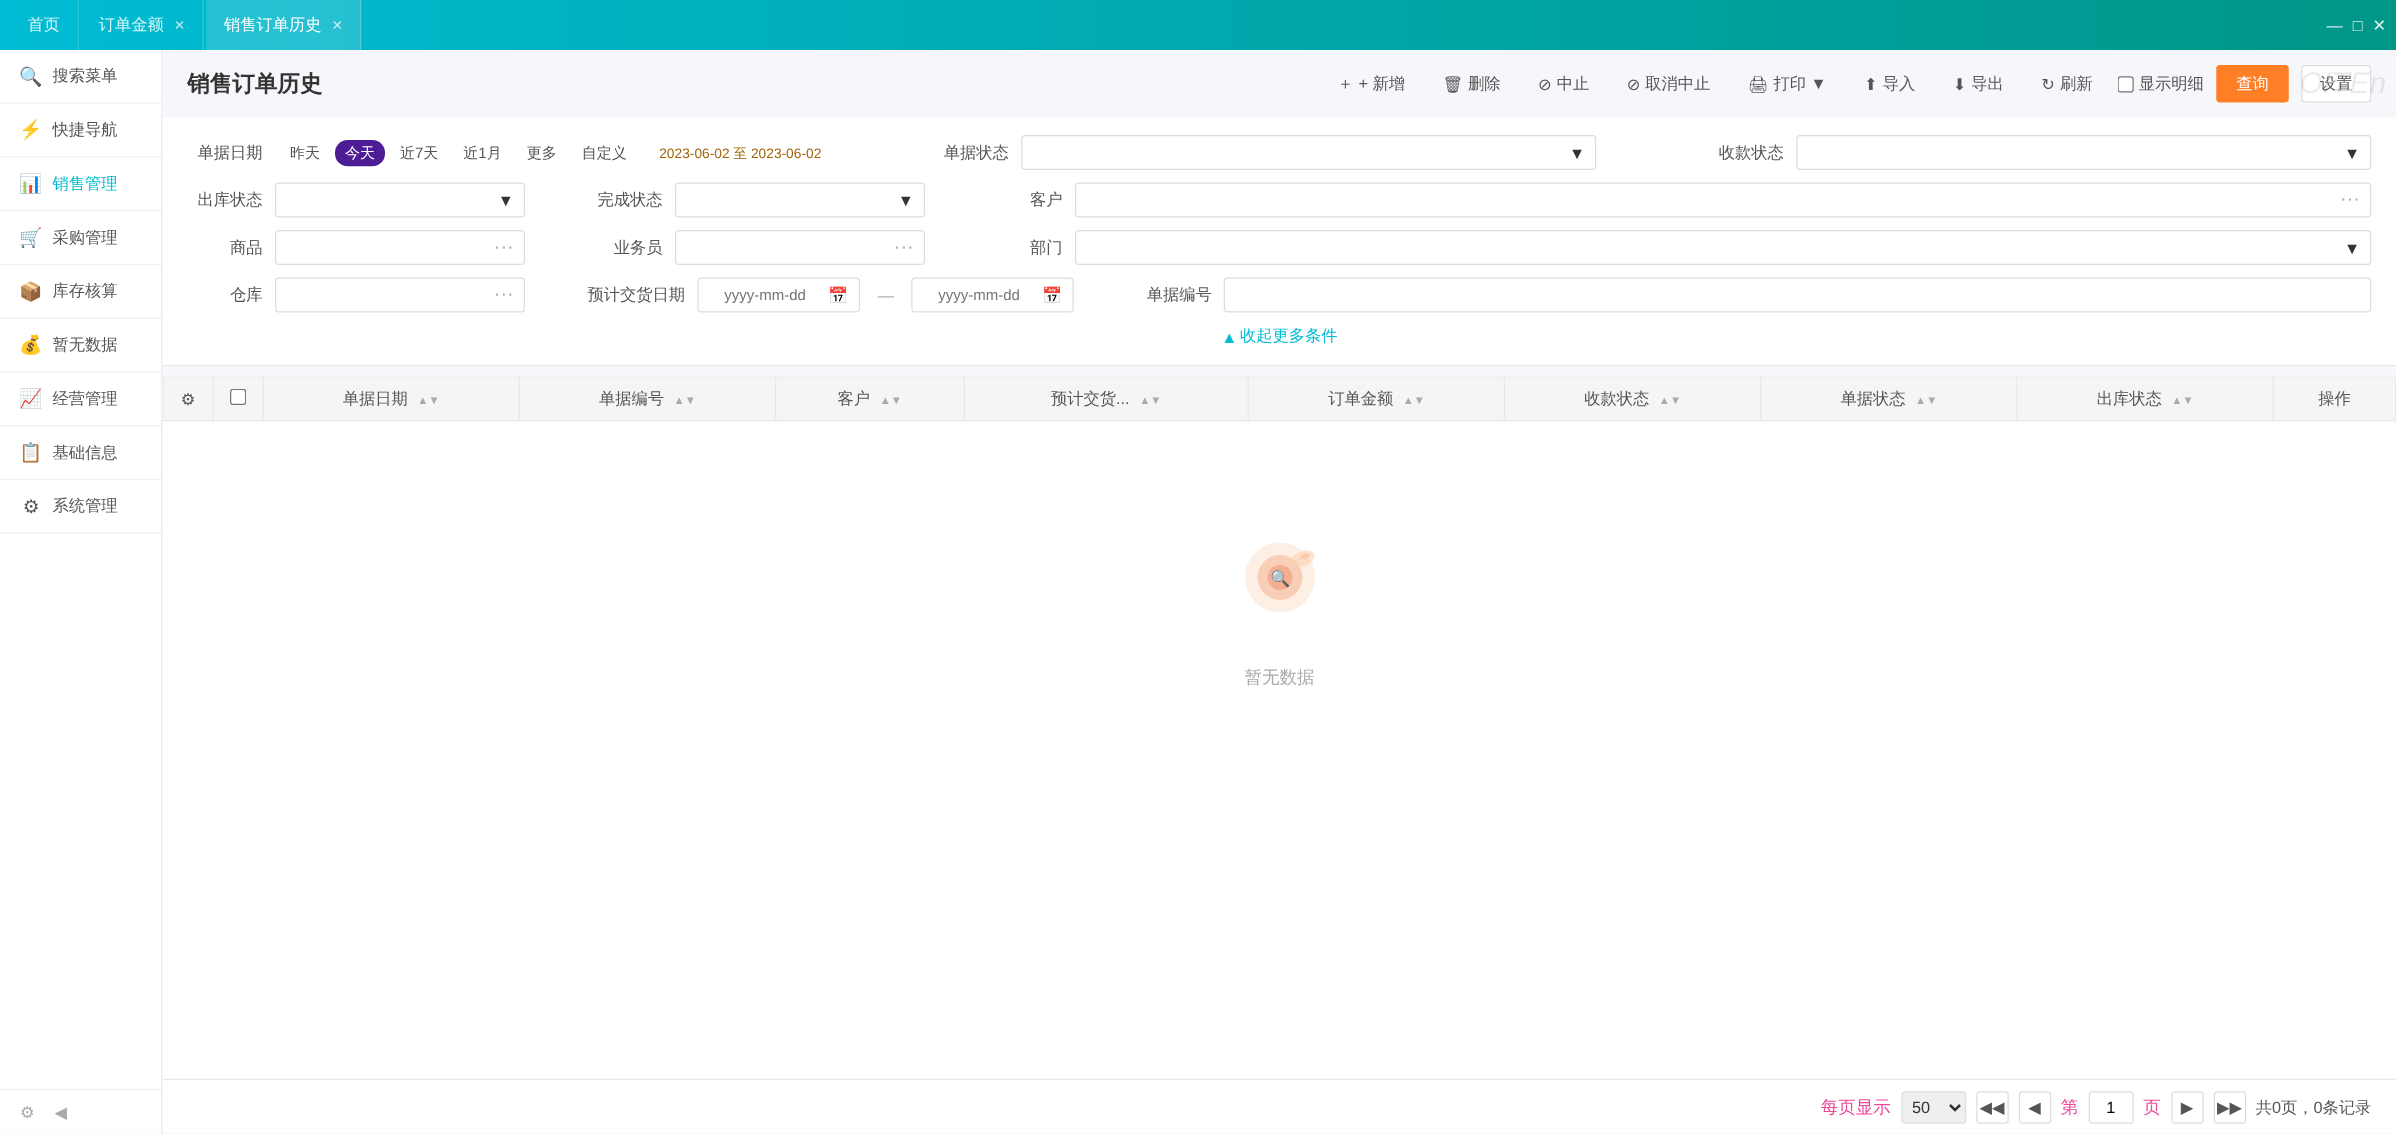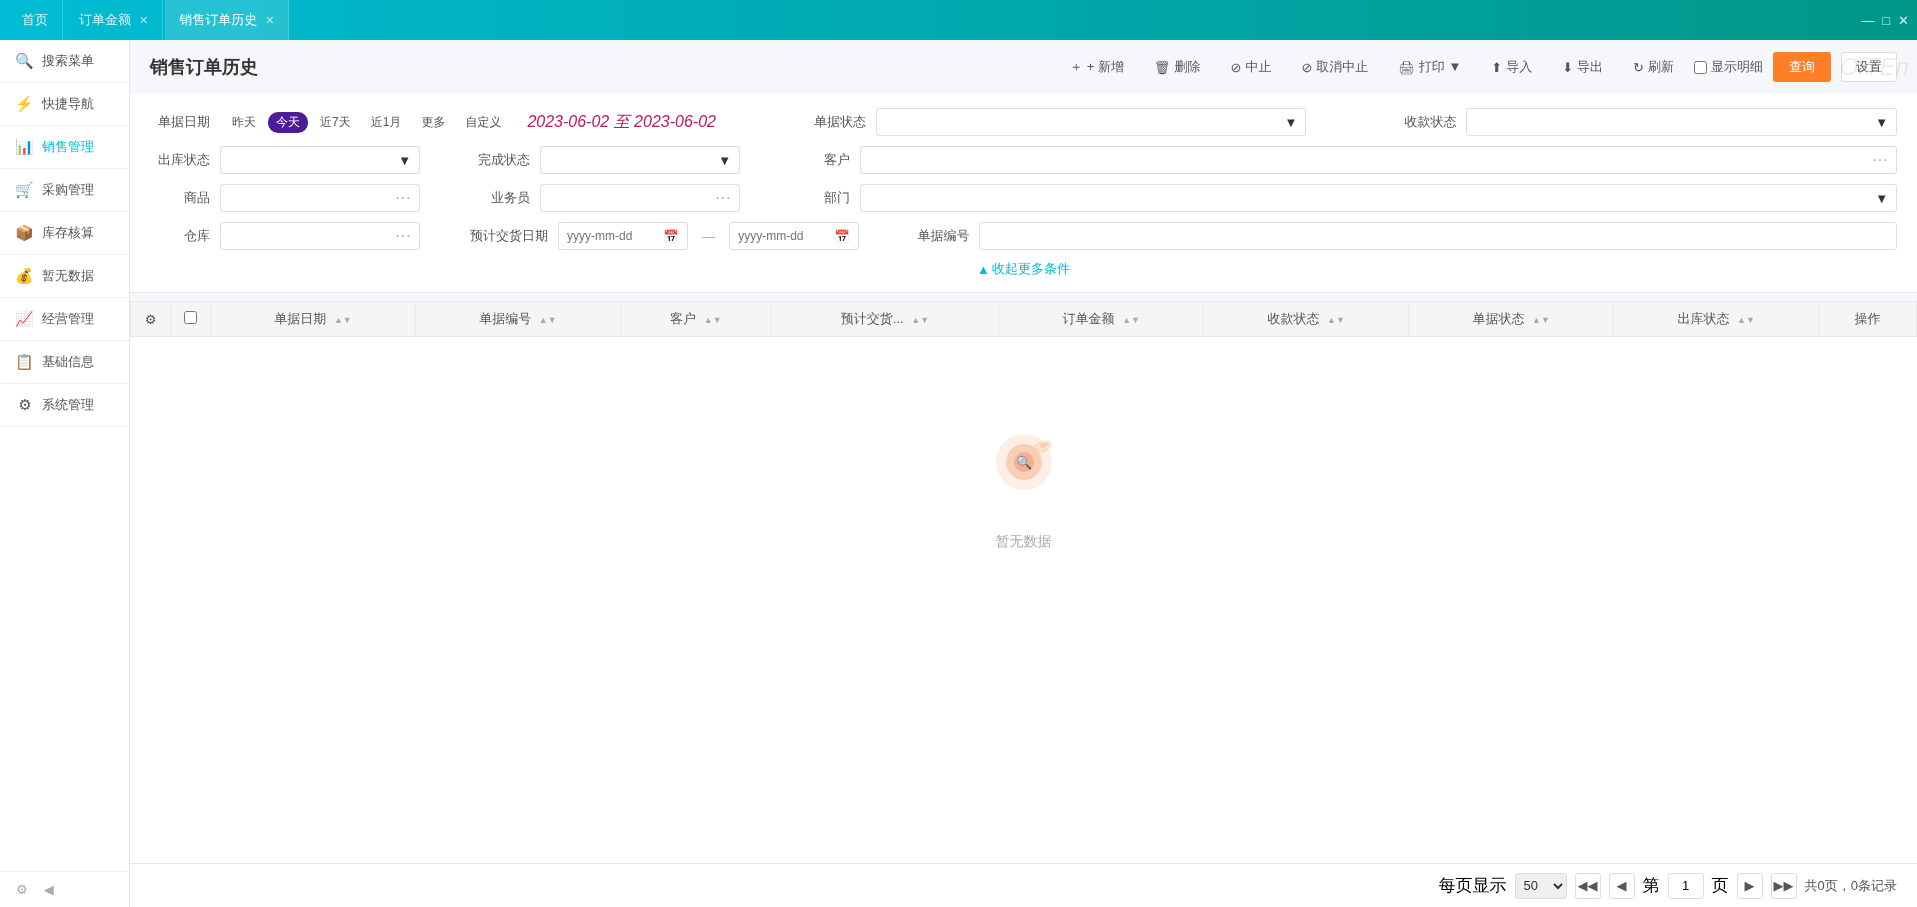--- a/index.html
+++ b/index.html
@@ -193,23 +193,22 @@
       cursor: pointer;
       font-size: 12px;
       color: #555;
       border-radius: 10px;
     }
     .date-tab.active {
       background: #4c1d95;
       color: #fff;
     }
     .date-range-text {
-      font-size: 16px;
-      color: #be185d;
-      font-style: italic;
+      font-size: 11px;
+      color: #a16207;
     }
     .select-field {
       flex: 1;
       height: 28px;
       border: 1px solid #ddd;
       border-radius: 3px;
       padding: 0 8px;
       color: #333;
       background: #fff;
       cursor: pointer;
@@ -246,20 +245,21 @@
       gap: 6px;
       min-width: 130px;
     }
     .date-input-field input {
       border: none;
       outline: none;
       background: transparent;
       color: #14532d;
       font-size: 12px;
       width: 90px;
+      text-align: center;
     }
     .cal-icon { color: #aaa; font-size: 13px; cursor: pointer; }
     .dash { color: #aaa; margin: 0 4px; }
     .collapse-row {
       display: flex;
       justify-content: center;
       margin-top: 4px;
     }
     .collapse-btn {
       color: #00bcd4;
@@ -329,21 +329,21 @@
       height: 44px;
       background: #fff;
       border-top: 1px solid #e8e8e8;
       display: flex;
       align-items: center;
       justify-content: flex-end;
       padding: 0 20px;
       gap: 8px;
       flex-shrink: 0;
     }
-    .pagination-label { color: #000000; font-size: 17px; }
+    .pagination-label { color: #ec4899; font-size: 14px; }
     .per-page-select {
       height: 26px;
       border: 1px solid #ddd;
       border-radius: 3px;
       padding: 0 4px;
       font-size: 13px;
       color: #333;
     }
     .page-nav-btn {
       width: 26px;

